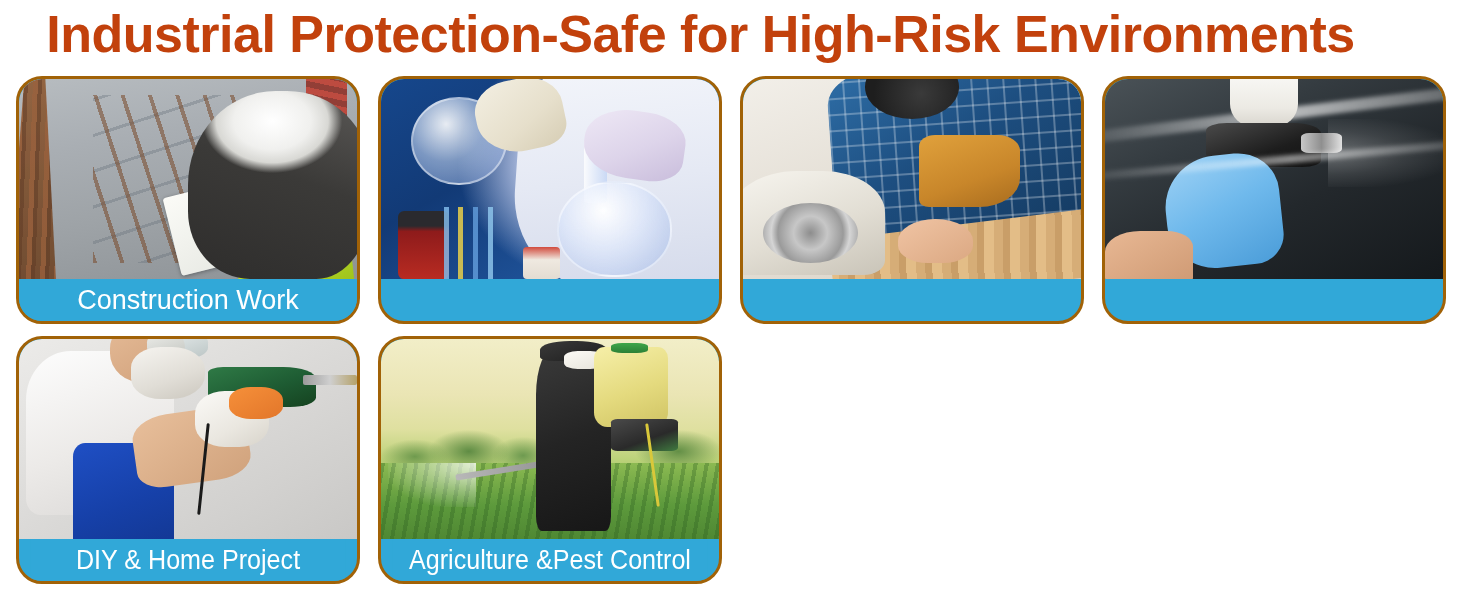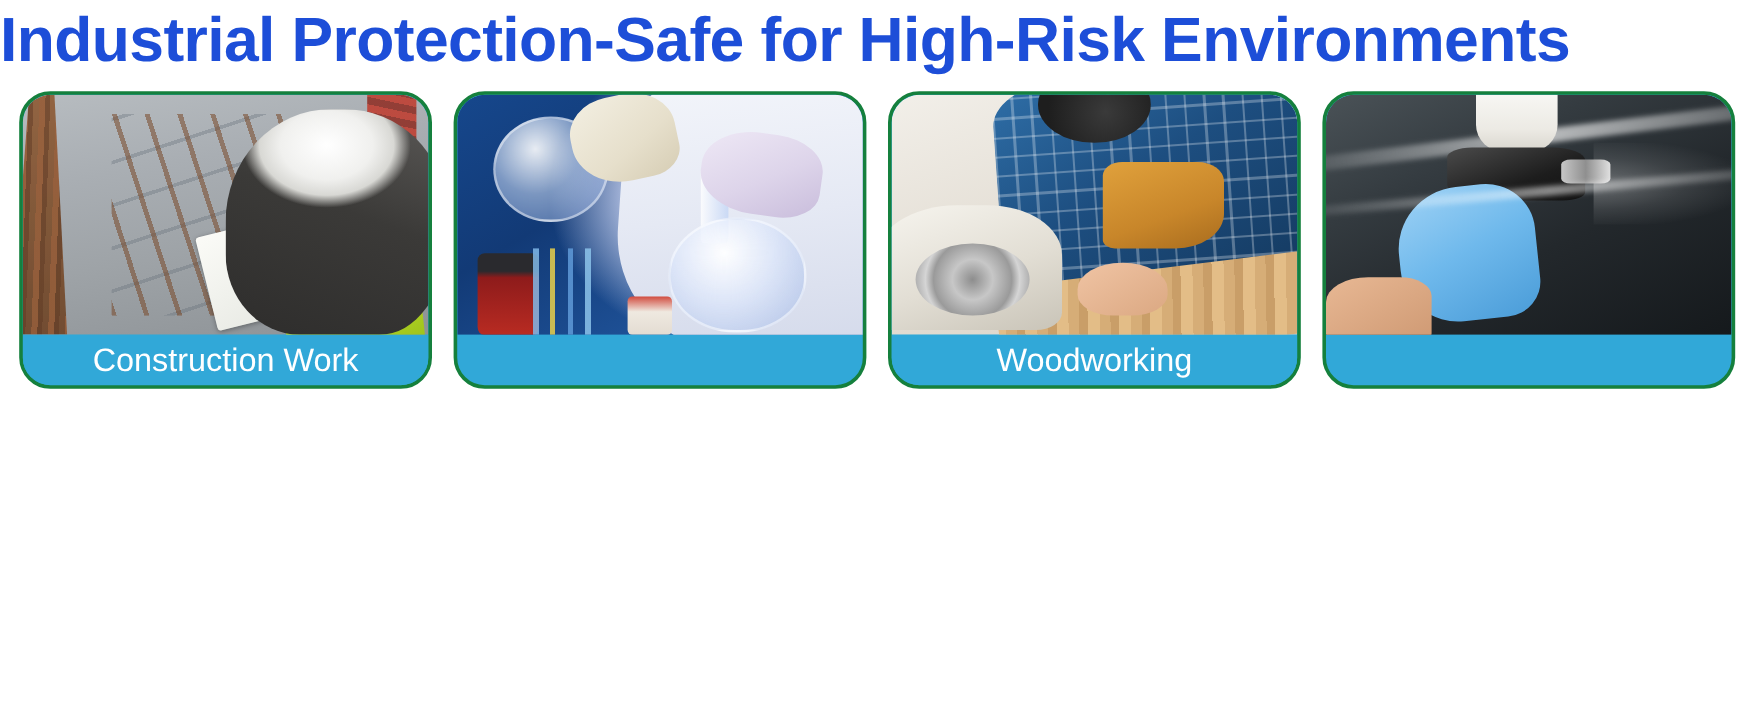--- a/index.html
+++ b/index.html
@@ -21,47 +21,47 @@
   }
 
   
   .headline {
     position: absolute;
     left: 0;
     top: 2px;
     width: 1401px;
     height: 66px;
     line-height: 64px;
-    text-align: left;
+    text-align: center;
     font-family: "Liberation Sans", "DejaVu Sans", sans-serif;
     font-weight: bold;
     font-size: 52px;
     letter-spacing: -0.5px;
-    color: #1d4ed8;
+    color: #c2410c;
     white-space: nowrap;
   }
 
   
   .grid {
     position: absolute;
     left: 16px;
     top: 76px;
     width: 1432px;
     height: 520px;
     display: grid;
     grid-template-columns: repeat(4, 344px);
     grid-template-rows: 248px 248px;
     column-gap: 18px;
     row-gap: 12px;
   }
 
   .card {
     position: relative;
     box-sizing: border-box;
-    border: 3px solid #15803d;
+    border: 3px solid #a16207;
     border-radius: 26px;
     background: #31a8d8;
     overflow: hidden;
   }
 
   .card-photo {
     position: absolute;
     left: 0;
     top: 0;
     right: 0;
@@ -725,34 +725,69 @@
       <div class="card-photo">
         <div class="photo-inner ph-wood">
           <div class="wood-earmuff"></div>
           <div class="wood-belt"></div>
           <div class="wood-plank"></div>
           <div class="wood-saw"></div>
           <div class="wood-blade"></div>
           <div class="wood-hand"></div>
         </div>
       </div>
-      <div class="card-caption">Woodworking</div>
     </div>
 
     <div class="card">
       <div class="card-photo">
         <div class="photo-inner ph-car">
           <div class="car-mist"></div>
           <div class="car-cup"></div>
           <div class="car-gun"></div>
           <div class="car-nozzle"></div>
           <div class="car-glove"></div>
           <div class="car-wrist"></div>
         </div>
       </div>
     </div>
 
 
-
-
+    <div class="card">
+      <div class="card-photo">
+        <div class="photo-inner ph-diy">
+          <div class="diy-shirt"></div>
+          <div class="diy-overall"></div>
+          <div class="diy-head"></div>
+          <div class="diy-goggle"></div>
+          <div class="diy-mask"></div>
+          <div class="diy-arm"></div>
+          <div class="diy-drill"></div>
+          <div class="diy-bit"></div>
+          <div class="diy-glove"></div>
+          <div class="diy-glove-o"></div>
+          <div class="diy-cord"></div>
+        </div>
+      </div>
+      <div class="card-caption condensed">DIY &amp; Home Project</div>
+    </div>
+
+
+    <div class="card">
+      <div class="card-photo">
+        <div class="photo-inner ph-agri">
+          <div class="agri-trees"></div>
+          <div class="agri-crop2"></div>
+          <div class="agri-spray"></div>
+          <div class="agri-lance"></div>
+          <div class="agri-worker"></div>
+          <div class="agri-hat"></div>
+          <div class="agri-mask"></div>
+          <div class="agri-tank"></div>
+          <div class="agri-tankcap"></div>
+          <div class="agri-engine"></div>
+          <div class="agri-hose"></div>
+        </div>
+      </div>
+      <div class="card-caption condensed">Agriculture &amp;Pest Control</div>
+    </div>
 
   </div>
 </div>
 
 </body></html>

